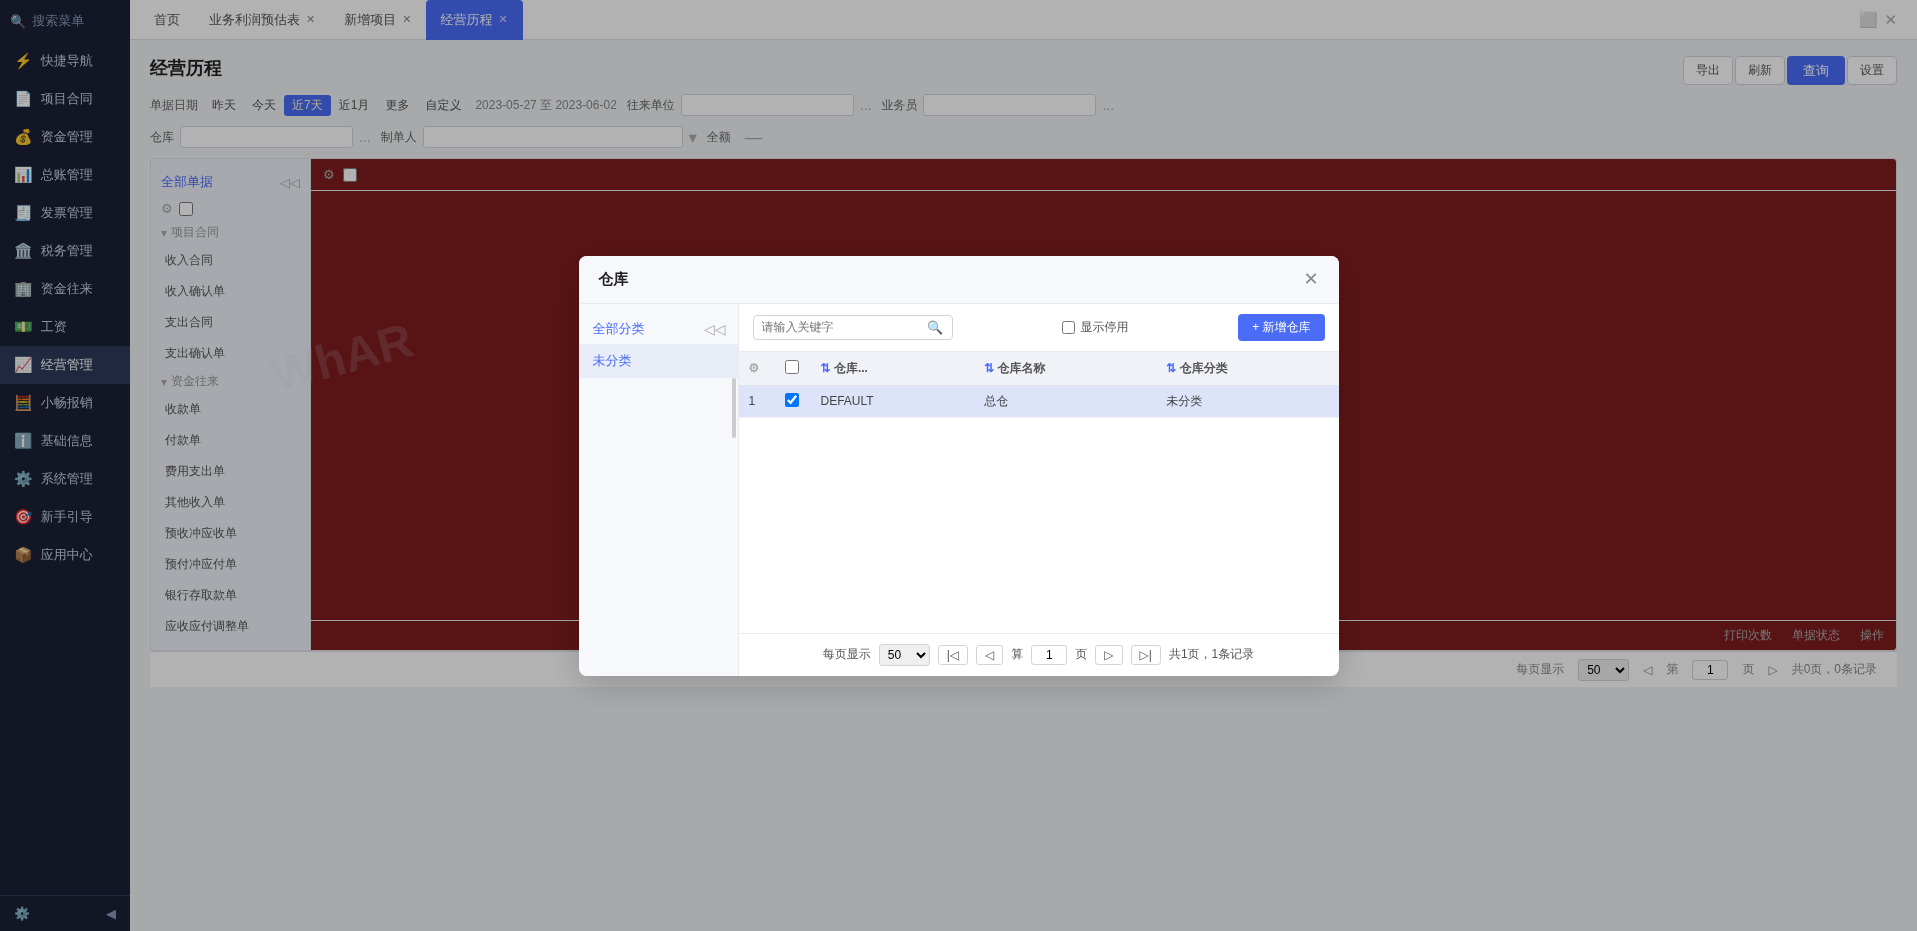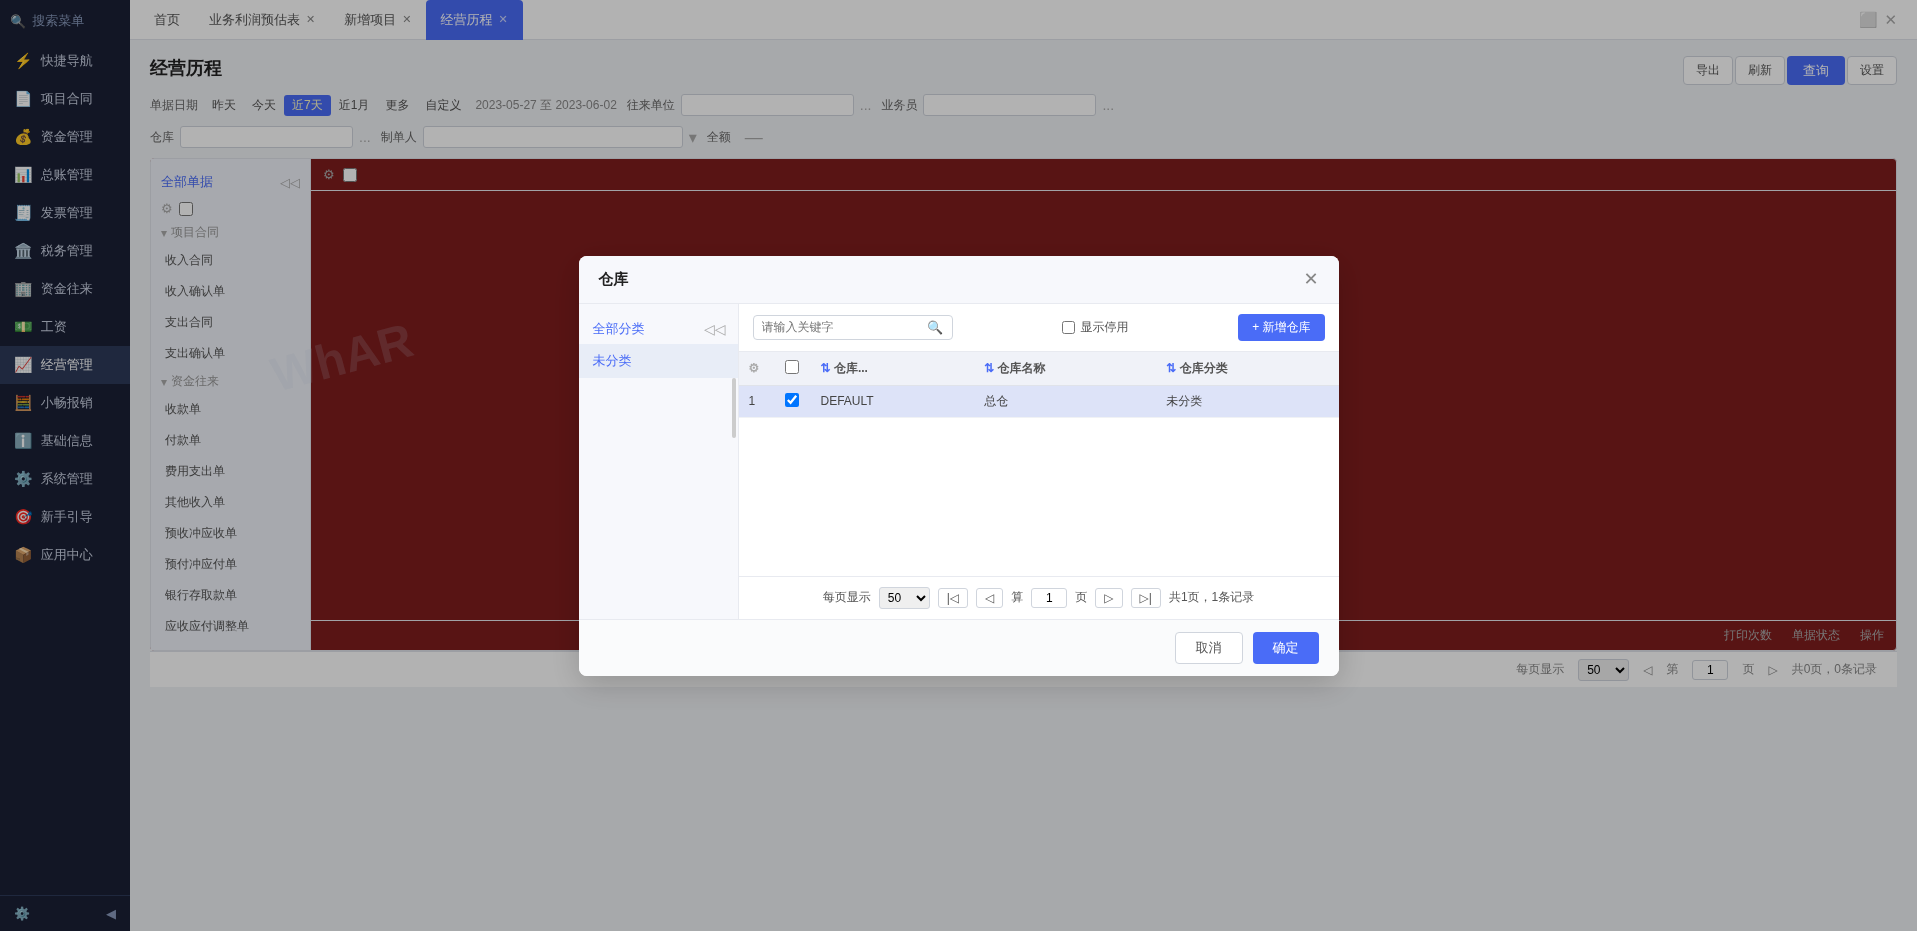--- a/index.html
+++ b/index.html
@@ -759,18 +759,14 @@
           <span>算</span>
           <input class="page-input" value="1" style="">
           <span>页</span>
           <button class="page-btn">▷</button>
           <button class="page-btn">▷|</button>
           <span>共1页，1条记录</span>
         </div>
       </div>
     </div>
 
-    <div class="dialog-footer">
-      <button class="btn-cancel">取消</button>
-      <button class="btn-confirm">确定</button>
-    </div>
   </div>
 </div>
 
 </body></html>

